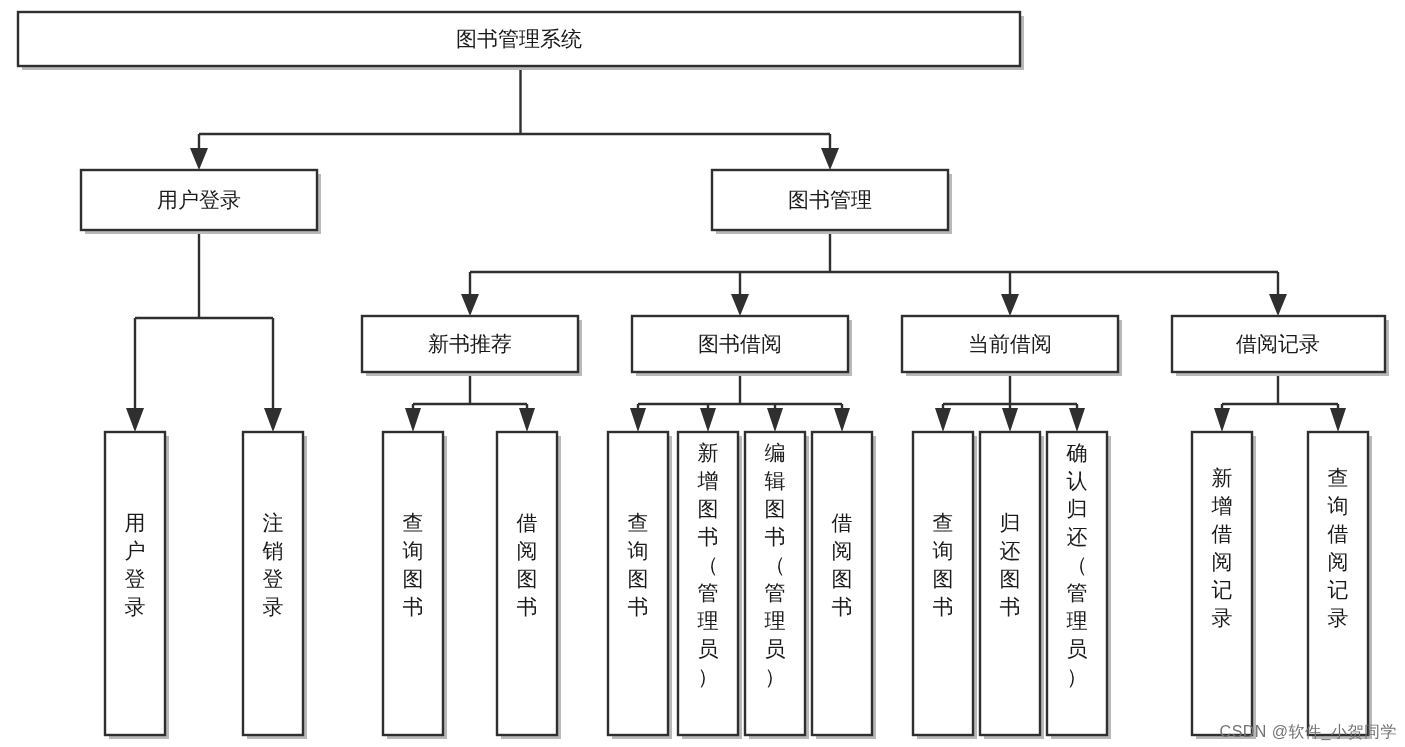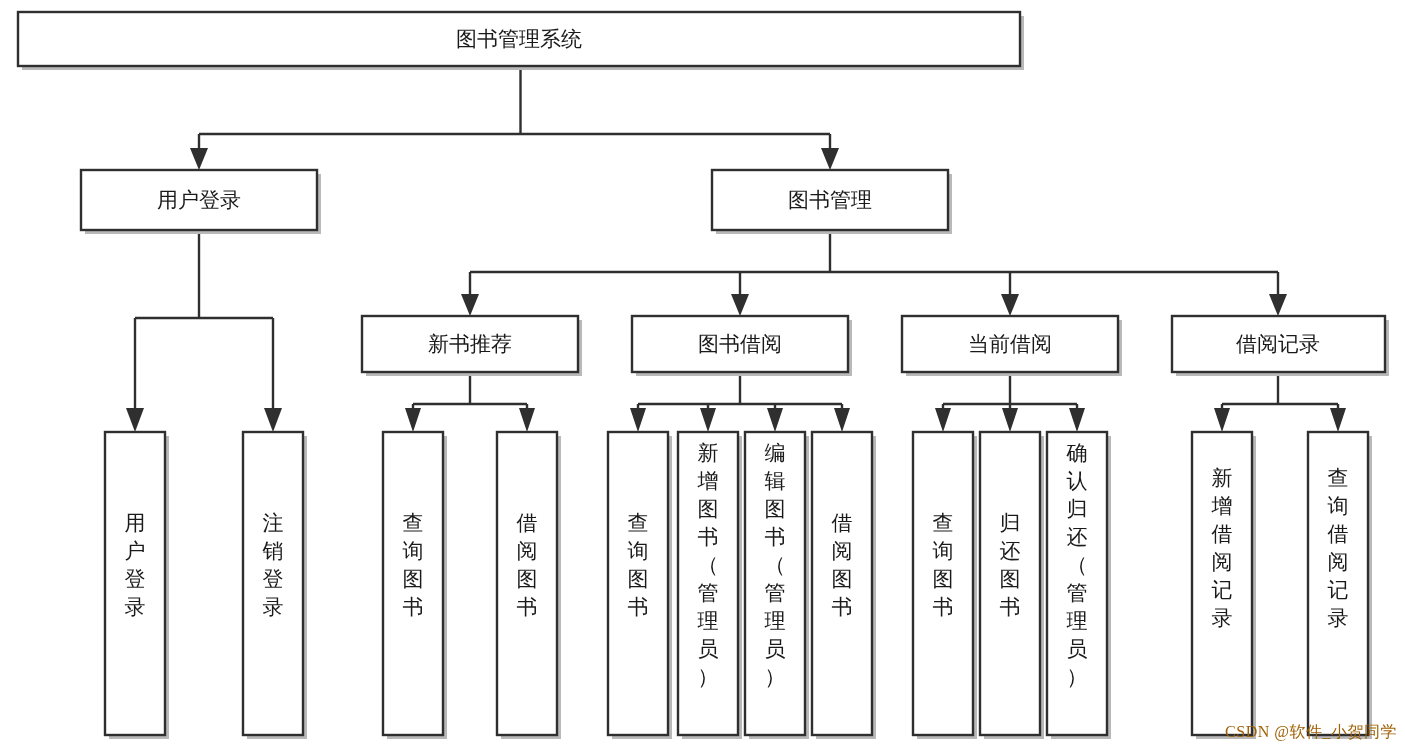--- a/index.html
+++ b/index.html
@@ -56,23 +56,23 @@
   .node-label-v {
     font-family: "DejaVu Sans", "Liberation Sans", sans-serif;
     font-size: 21px;
     fill: #1a1a1a;
     text-anchor: middle;
   }
   .watermark {
     position: absolute;
     right: 8px;
     bottom: 4px;
-    font-family: Liberation Serif, serif;
+    font-family: Liberation Sans, sans-serif;
     font-size: 16px;
-    color: #a16207;
+    color: #737373;
     letter-spacing: 0.5px;
     white-space: nowrap;
     user-select: none;
   }
 </style>
 </head>
 <body>
 
 <div id="diagram-root">
 

